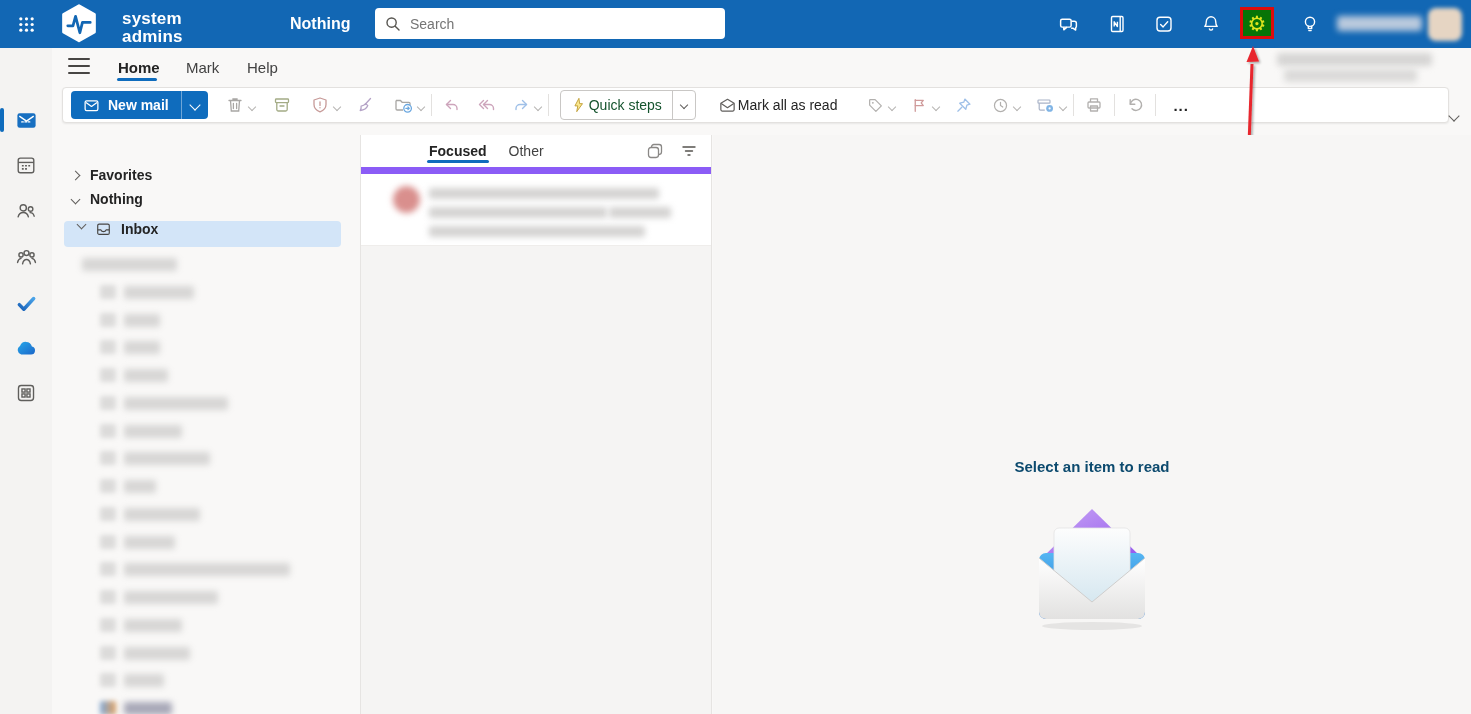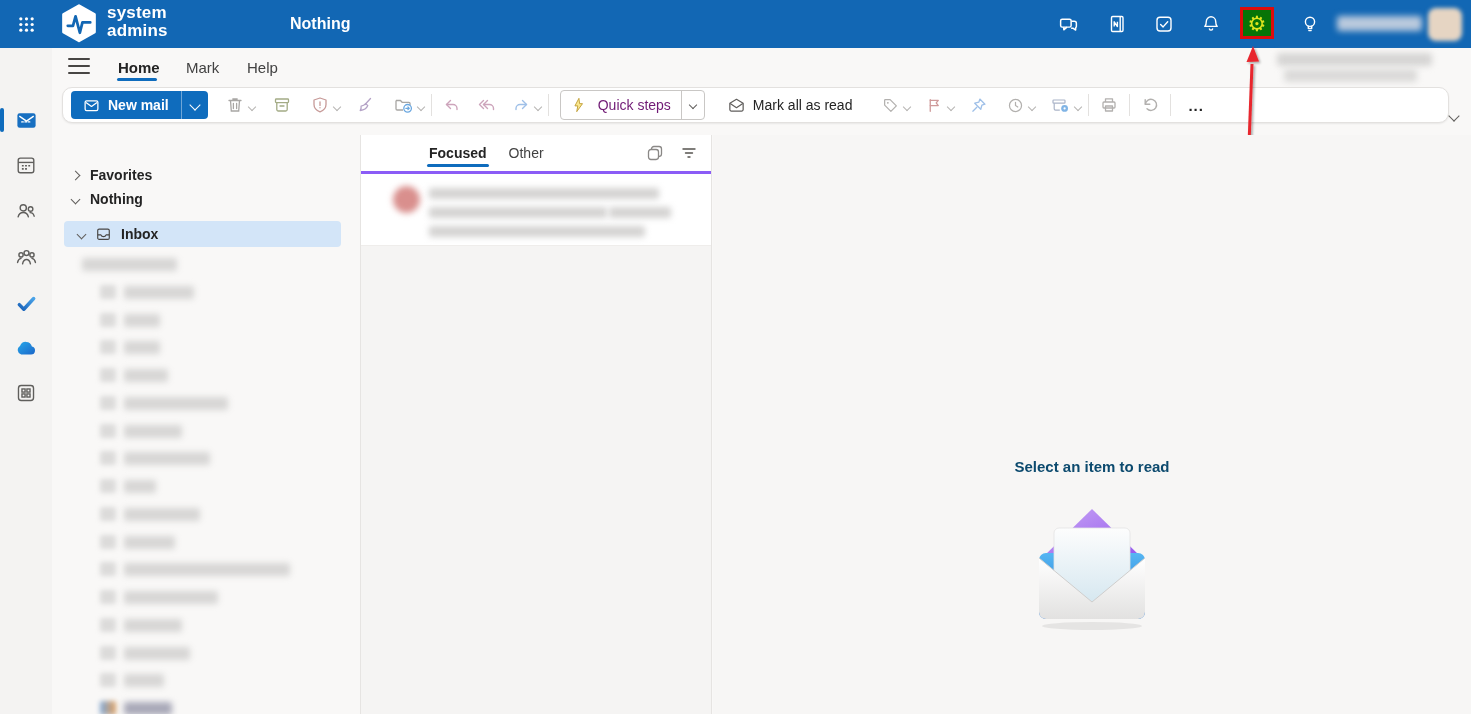--- a/index.html
+++ b/index.html
@@ -1,21 +1,21 @@
 <!DOCTYPE html>
 <html><head>
 <meta charset="utf-8">
 <style>
   html,body{margin:0;padding:0;background:#e9e9e9;font-family:"Liberation Sans","DejaVu Sans",sans-serif;}
   .screen{position:relative;width:1471px;height:714px;background:#f9f8f7;overflow:hidden;}
 
   
   .topbar{position:absolute;left:0;top:0;width:1471px;height:48px;background:#1267b4;display:flex;align-items:center;}
   .waffle{position:absolute;left:10px;top:8px;width:32px;height:32px;display:flex;align-items:center;justify-content:center;cursor:pointer;}
-  .brand{position:absolute;left:60px;top:4px;display:flex;align-items:flex-start;gap:9px;}
+  .brand{position:absolute;left:60px;top:4px;display:flex;align-items:flex-end;gap:24px;}
   .brand-text{color:#fff;font-weight:700;font-size:17px;line-height:18px;letter-spacing:.2px;}
   .appname{position:absolute;left:290px;top:0;height:48px;display:flex;align-items:center;color:#fff;font-size:16px;font-weight:700;}
   .search{position:absolute;left:375px;top:8px;width:350px;height:31px;background:#fff;border-radius:4px;display:flex;align-items:center;padding:0 10px;box-sizing:border-box;gap:7px;}
   .search input{border:none;outline:none;flex:1;font-size:14px;color:#333;background:transparent;font-family:inherit;}
   .tb-ic{position:absolute;top:0;height:48px;width:40px;display:flex;align-items:center;justify-content:center;cursor:pointer;}
   .gearbox{position:absolute;left:1240px;top:7px;width:34px;height:32px;background:#077407;border:3px solid #dd0c0c;box-sizing:border-box;display:flex;align-items:center;justify-content:center;}
   .gearbox span{color:#dce41e;font-size:21px;line-height:1;}
   .blur{filter:blur(3px);border-radius:3px;}
   .user-name-blur{position:absolute;left:1337px;top:16px;width:85px;height:15px;background:#b9c9dd;}
   .avatar-blur{position:absolute;left:1428px;top:8px;width:34px;height:33px;background:#e6d5c3;border-radius:8px;filter:blur(2px);}
@@ -26,57 +26,57 @@
   .rail-sel{position:absolute;left:0;top:60px;width:4px;height:24px;background:#0f6cbd;border-radius:2px;}
 
   
   .hamburger{position:absolute;left:68px;top:56px;width:22px;height:20px;display:flex;flex-direction:column;justify-content:center;gap:5px;cursor:pointer;}
   .hamburger i{display:block;height:2px;background:#484644;border-radius:1px;}
   .menu-tab{position:absolute;top:54px;height:26px;display:flex;align-items:center;font-size:15px;color:#424242;cursor:pointer;}
   .menu-tab.active{font-weight:700;color:#242424;}
   .menu-underline{position:absolute;left:117px;top:78px;width:40px;height:3px;background:#0f6cbd;border-radius:2px;}
 
   
-  .ribbon{position:absolute;left:62px;top:87px;width:1387px;height:36px;background:#fff;border:1px solid #e3e1df;border-radius:10px;box-shadow:0 1px 2px rgba(0,0,0,.07);display:flex;align-items:center;box-sizing:border-box;padding-left:8px;}
+  .ribbon{position:absolute;left:62px;top:87px;width:1387px;height:36px;background:#fff;border:1px solid #e3e1df;border-radius:4px;box-shadow:0 1px 2px rgba(0,0,0,.07);display:flex;align-items:center;box-sizing:border-box;padding-left:8px;}
   .newmail{display:flex;height:28px;border-radius:4px;overflow:hidden;cursor:pointer;}
   .newmail-main{background:#0f6cbd;color:#fff;display:flex;align-items:center;gap:8px;padding:0 12px;font-size:14px;font-weight:700;}
   .newmail-chev{background:#0f6cbd;border-left:1px solid rgba(255,255,255,.4);width:26px;display:flex;align-items:center;justify-content:center;color:#fff;}
   .rbtn{height:28px;display:flex;align-items:center;justify-content:center;padding:0 4px;cursor:pointer;border-radius:4px;}
   .cv{width:7px;height:7px;border-right:1.5px solid currentColor;border-bottom:1.5px solid currentColor;display:inline-block;}
   .down{transform:rotate(45deg);}
   .right{transform:rotate(-45deg);}
   .chev-s{color:#b6b4b2;margin-left:1px;}
   .chev-s .cv{width:5px;height:5px;}
   .vdiv{width:1px;height:22px;background:#e3e1df;margin:0 7px;}
   .qsteps{display:flex;height:28px;border:1px solid #c9c7c5;border-radius:4px;overflow:hidden;margin:0 4px;cursor:pointer;background:#fff;}
-  .qsteps-main{display:flex;align-items:center;gap:12px;padding:0 10px;font-size:14px;color:#701a75;}
+  .qsteps-main{display:flex;align-items:center;gap:3px;padding:0 10px;font-size:14px;color:#14532d;}
   .qsteps-chev{width:22px;border-left:1px solid #c9c7c5;display:flex;align-items:center;justify-content:center;color:#605e5c;}
-  .markread{display:flex;align-items:center;gap:7px;font-size:14px;color:#242424;padding:0 8px;height:28px;cursor:pointer;border-radius:4px;}
+  .markread{display:flex;align-items:center;gap:1px;font-size:14px;color:#242424;padding:0 8px;height:28px;cursor:pointer;border-radius:4px;}
   .more-dots{font-size:15px;font-weight:700;color:#242424;letter-spacing:1px;padding:0 10px;cursor:pointer;}
   .ribbon-collapse{position:absolute;left:1450px;top:106px;color:#605e5c;cursor:pointer;}
   .acct-blur1{position:absolute;left:1277px;top:53px;width:155px;height:13px;background:#d6d5d4;}
   .acct-blur2{position:absolute;left:1284px;top:69px;width:133px;height:13px;background:#dbdad9;}
 
   
   .arrow-svg{position:absolute;left:1200px;top:40px;pointer-events:none;}
 
   
   .fp-row{position:absolute;display:flex;align-items:center;gap:10px;font-size:14px;color:#242424;cursor:pointer;}
   .fp-chev{color:#605e5c;display:flex;width:10px;justify-content:center;}
   .fp-chev .cv{width:6px;height:6px;border-width:1.4px;}
-  .inbox-row{position:absolute;left:64px;top:221px;width:277px;height:26px;background:#d3e5f8;border-radius:4px;display:flex;align-items:center;gap:9px;padding-left:12px;box-sizing:border-box;font-size:14px;font-weight:700;color:#242424;cursor:pointer;}
+  .inbox-row{position:absolute;left:64px;top:221px;width:277px;height:26px;background:#d3e5f8;border-radius:4px;display:flex;gap:9px;padding-left:12px;box-sizing:border-box;font-size:14px;font-weight:700;color:#242424;cursor:pointer;}
   .fr{position:absolute;display:flex;align-items:center;gap:8px;height:16px;}
   .fr-ic{width:16px;height:14px;background:#dcdbda;filter:blur(2.5px);border-radius:2px;}
   .fr-tx{height:13px;background:#d7d6d5;filter:blur(3px);border-radius:2px;}
   .fr.tint .fr-ic{background:linear-gradient(90deg,#7fa8d8,#e0a060);}
   .fr.tint .fr-tx{background:#a8a8b8;}
 
   
   .mlist{position:absolute;left:360px;top:135px;width:352px;height:579px;background:#f5f4f3;border-left:1px solid #e6e4e2;border-right:1px solid #e6e4e2;box-sizing:border-box;}
-  .mlist-head{position:absolute;left:0;top:0;width:100%;height:39px;background:#fff;border-bottom:3px solid #8b5cf6;display:flex;align-items:center;box-sizing:border-box;padding:0 14px;}
+  .mlist-head{position:absolute;left:0;top:0;width:100%;height:39px;background:#fff;border-bottom:7px solid #8b5cf6;display:flex;align-items:center;box-sizing:border-box;padding:0 14px;}
   .mtab{font-size:14px;color:#424242;margin-right:22px;cursor:pointer;position:relative;height:100%;display:flex;align-items:center;}
   .mtab.active{font-weight:700;color:#242424;}
   .mtab.active::after{content:"";position:absolute;left:-2px;right:-2px;bottom:4px;height:3px;background:#0f6cbd;border-radius:2px;}
   .mlist-icons{margin-left:auto;display:flex;align-items:center;gap:18px;color:#55534f;}
   .mail-item{position:absolute;left:0;top:39px;width:100%;height:71px;background:#fff;border-bottom:1px solid #efedeb;cursor:pointer;}
   .mi-avatar{position:absolute;left:32px;top:12px;width:27px;height:27px;border-radius:50%;background:#d98f8d;filter:blur(3px);}
   .mi-line{position:absolute;background:#d4d3d2;height:11px;filter:blur(3px);border-radius:2px;}
 
   
   .rpane{position:absolute;left:713px;top:135px;width:758px;height:579px;background:#f7f6f5;}
@@ -111,20 +111,27 @@
       <svg width="38" height="42" viewBox="0 0 44 48">
         <path d="M22 1.5 40 11.8v20.4L22 42.5 4 32.2V11.8Z" fill="#fff" stroke="#fff" stroke-width="3" stroke-linejoin="round"></path>
         <polyline points="9,25 15,25 18,14 23,33 26,21 35,21" fill="none" stroke="#1267b4" stroke-width="3.2" stroke-linecap="round" stroke-linejoin="round"></polyline>
       </svg>
       <div class="brand-text">
         <div>system</div>
         <div>admins</div>
       </div>
     </div>
     <div class="appname">Nothing</div>
+    <div class="search">
+      <svg width="16" height="16" viewBox="0 0 16 16">
+        <circle cx="6.6" cy="6.6" r="4.6" fill="none" stroke="#56544f" stroke-width="1.4"></circle>
+        <path d="M10.2 10.2 14 14" stroke="#56544f" stroke-width="1.4" stroke-linecap="round"></path>
+      </svg>
+      <input value="" placeholder="Search" style="">
+    </div>
 
     <div class="tb-ic" style="left:1048px;">
       <svg width="21" height="21" viewBox="0 0 20 20" fill="none" stroke="#fff" stroke-width="1.4" stroke-linejoin="round">
         <rect x="2.5" y="5" width="10" height="7.5" rx="1.5"></rect>
         <path d="M5.5 12.5v2.6l3-2.6"></path>
         <path d="M12.8 7h2.7a2 2 0 0 1 2 2v2.6a2 2 0 0 1-.7 1.5v2.2l-2.6-1.8h-1.7"></path>
       </svg>
     </div>
     <div class="tb-ic" style="left:1097px;">
       <svg width="20" height="20" viewBox="0 0 20 20" fill="none" stroke="#fff" stroke-width="1.4" stroke-linejoin="round">

